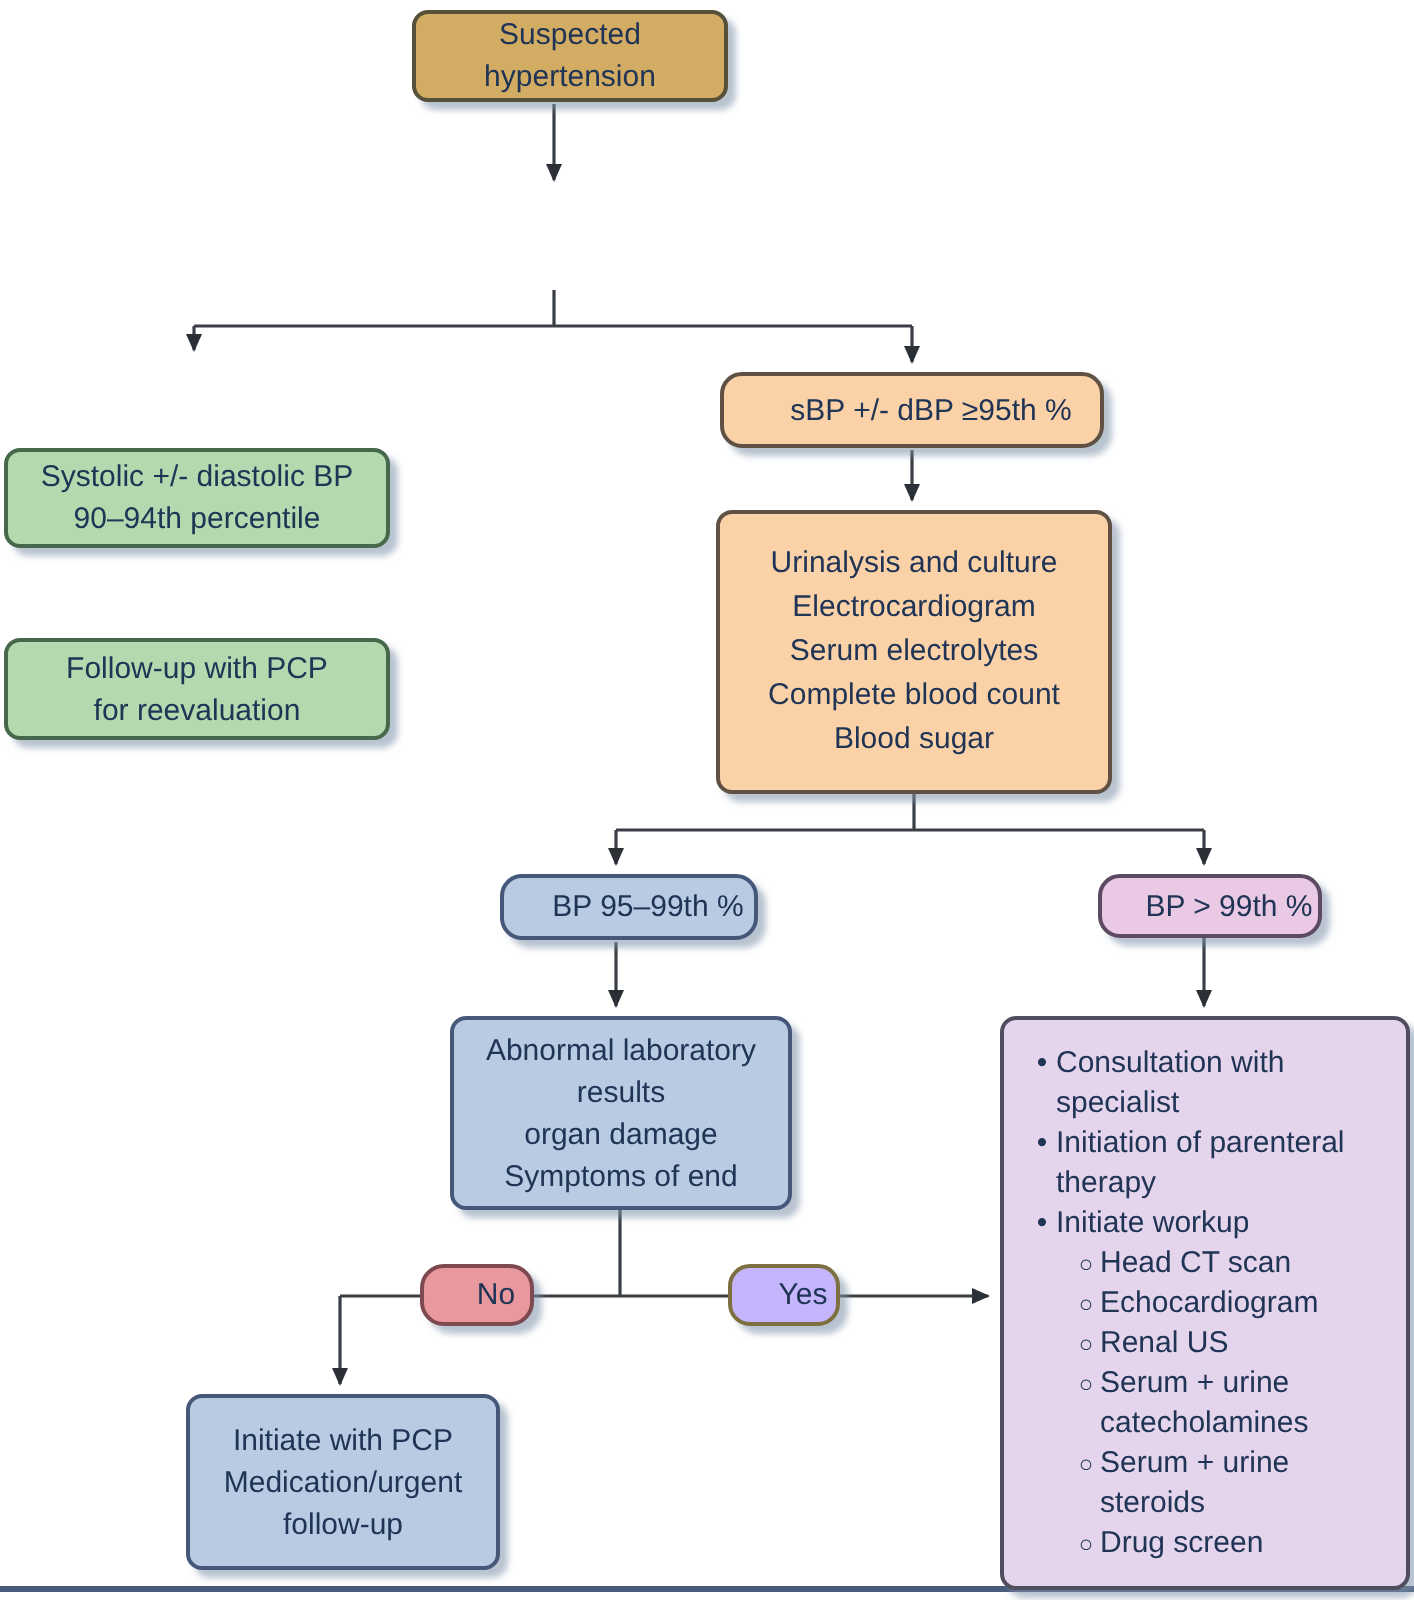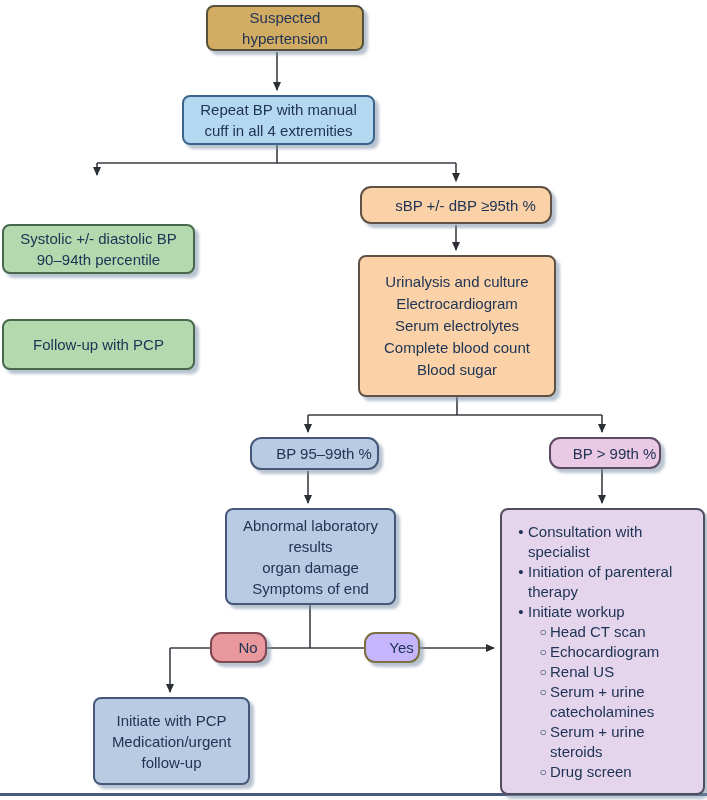--- a/index.html
+++ b/index.html
@@ -66,32 +66,29 @@
       <path d="M170 648 L494 648" marker-end="url(#arr)"></path>
       <path d="M170 648 L170 692" marker-end="url(#arr)"></path>
     </g>
   </svg>
 
   <div class="node c-tan" style="left:206px;top:5px;width:158px;height:46px;">
     <div class="ln">Suspected</div>
     <div class="ln">hypertension</div>
   </div>
 
-  <div class="node c-blue" style="left:182px;top:95px;width:193px;height:50px;">
-    <div class="ln">Repeat BP with manual</div>
-    <div class="ln">cuff in all 4 extremities</div>
-  </div>
 
   <div class="node c-green" style="left:2px;top:180px;width:193px;height:50px;">
     <div class="ln">Systolic +/- diastolic BP</div>
     <div class="ln">90–94th percentile</div>
   </div>
 
   <div class="node c-green" style="left:2px;top:275px;width:193px;height:51px;">
     <div class="ln">Follow-up with PCP</div>
+    <div class="ln">for reevaluation</div>
   </div>
 
   <div class="node c-peach pill" style="left:360px;top:186px;width:192px;height:38px;">
     <div class="ln">sBP +/- dBP ≥95th %</div>
   </div>
 
   <div class="node c-peach" style="left:358px;top:255px;width:198px;height:142px;line-height:22px;">
     <div class="ln">Urinalysis and culture</div>
     <div class="ln">Electrocardiogram</div>
     <div class="ln">Serum electrolytes</div>
@@ -107,21 +104,21 @@
     <div class="ln">BP &gt; 99th %</div>
   </div>
 
   <div class="node c-slate" style="left:225px;top:508px;width:171px;height:97px;">
     <div class="ln">Abnormal laboratory</div>
     <div class="ln">results</div>
     <div class="ln">organ damage</div>
     <div class="ln">Symptoms of end</div>
   </div>
 
-  <div class="node c-red pill" style="left:210px;top:632px;width:57px;height:31px;">
+  <div class="node c-red pill" style="left:210px;top:632px;width:57px;height:31px;border-radius:12px;">
     <div class="ln">No</div>
   </div>
 
   <div class="node c-yellow pill" style="left:364px;top:632px;width:56px;height:31px;">
     <div class="ln">Yes</div>
   </div>
 
   <div class="node c-slate" style="left:93px;top:697px;width:157px;height:88px;">
     <div class="ln">Initiate with PCP</div>
     <div class="ln">Medication/urgent</div>

